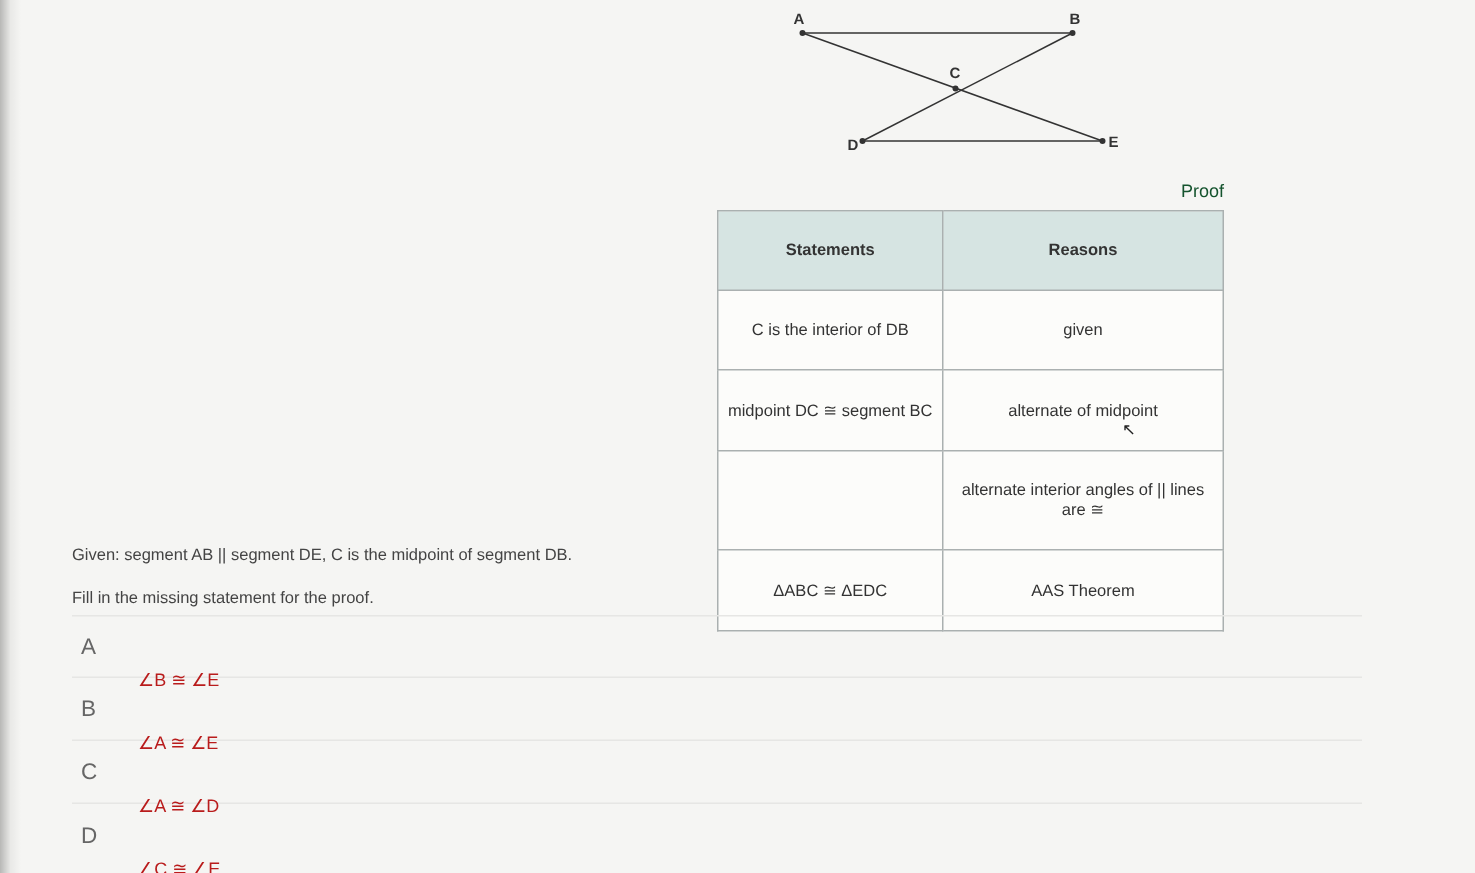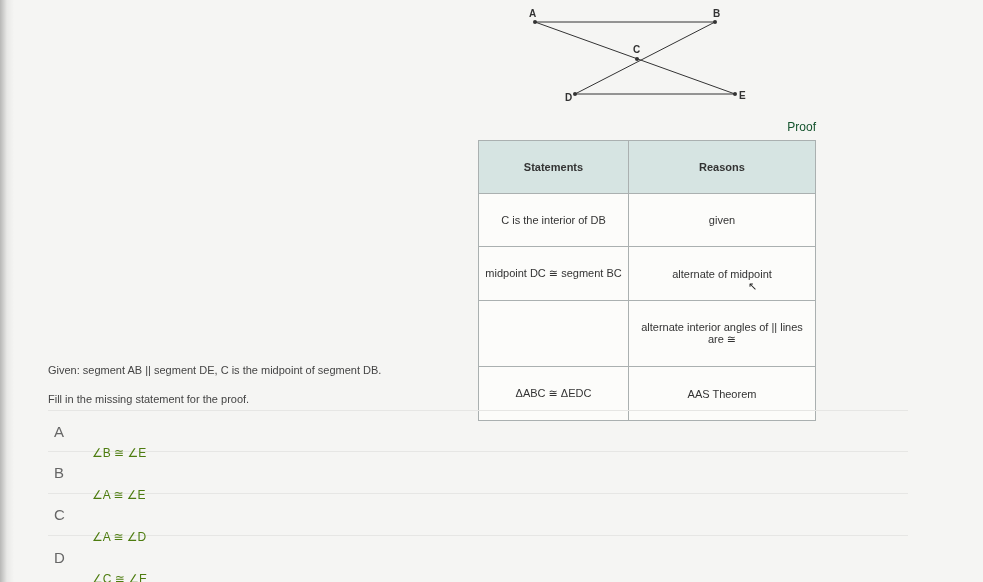--- a/index.html
+++ b/index.html
@@ -92,21 +92,21 @@
     .option-row:first-child { border-top: 1px solid #e6e6e4; }
     .option-letter {
       width: 44px;
       font-size: 15px;
       color: #666;
       text-align: left;
       padding-left: 6px;
     }
     .option-text {
       font-size: 12px;
-      color: #4d7c0f;
+      color: #b91c1c;
       margin-top: 44px;
     }
     .cursor-icon {
       position: absolute;
       left: 748px;
       top: 280px;
       font-size: 11px;
       color: #222;
       pointer-events: none;
     }

